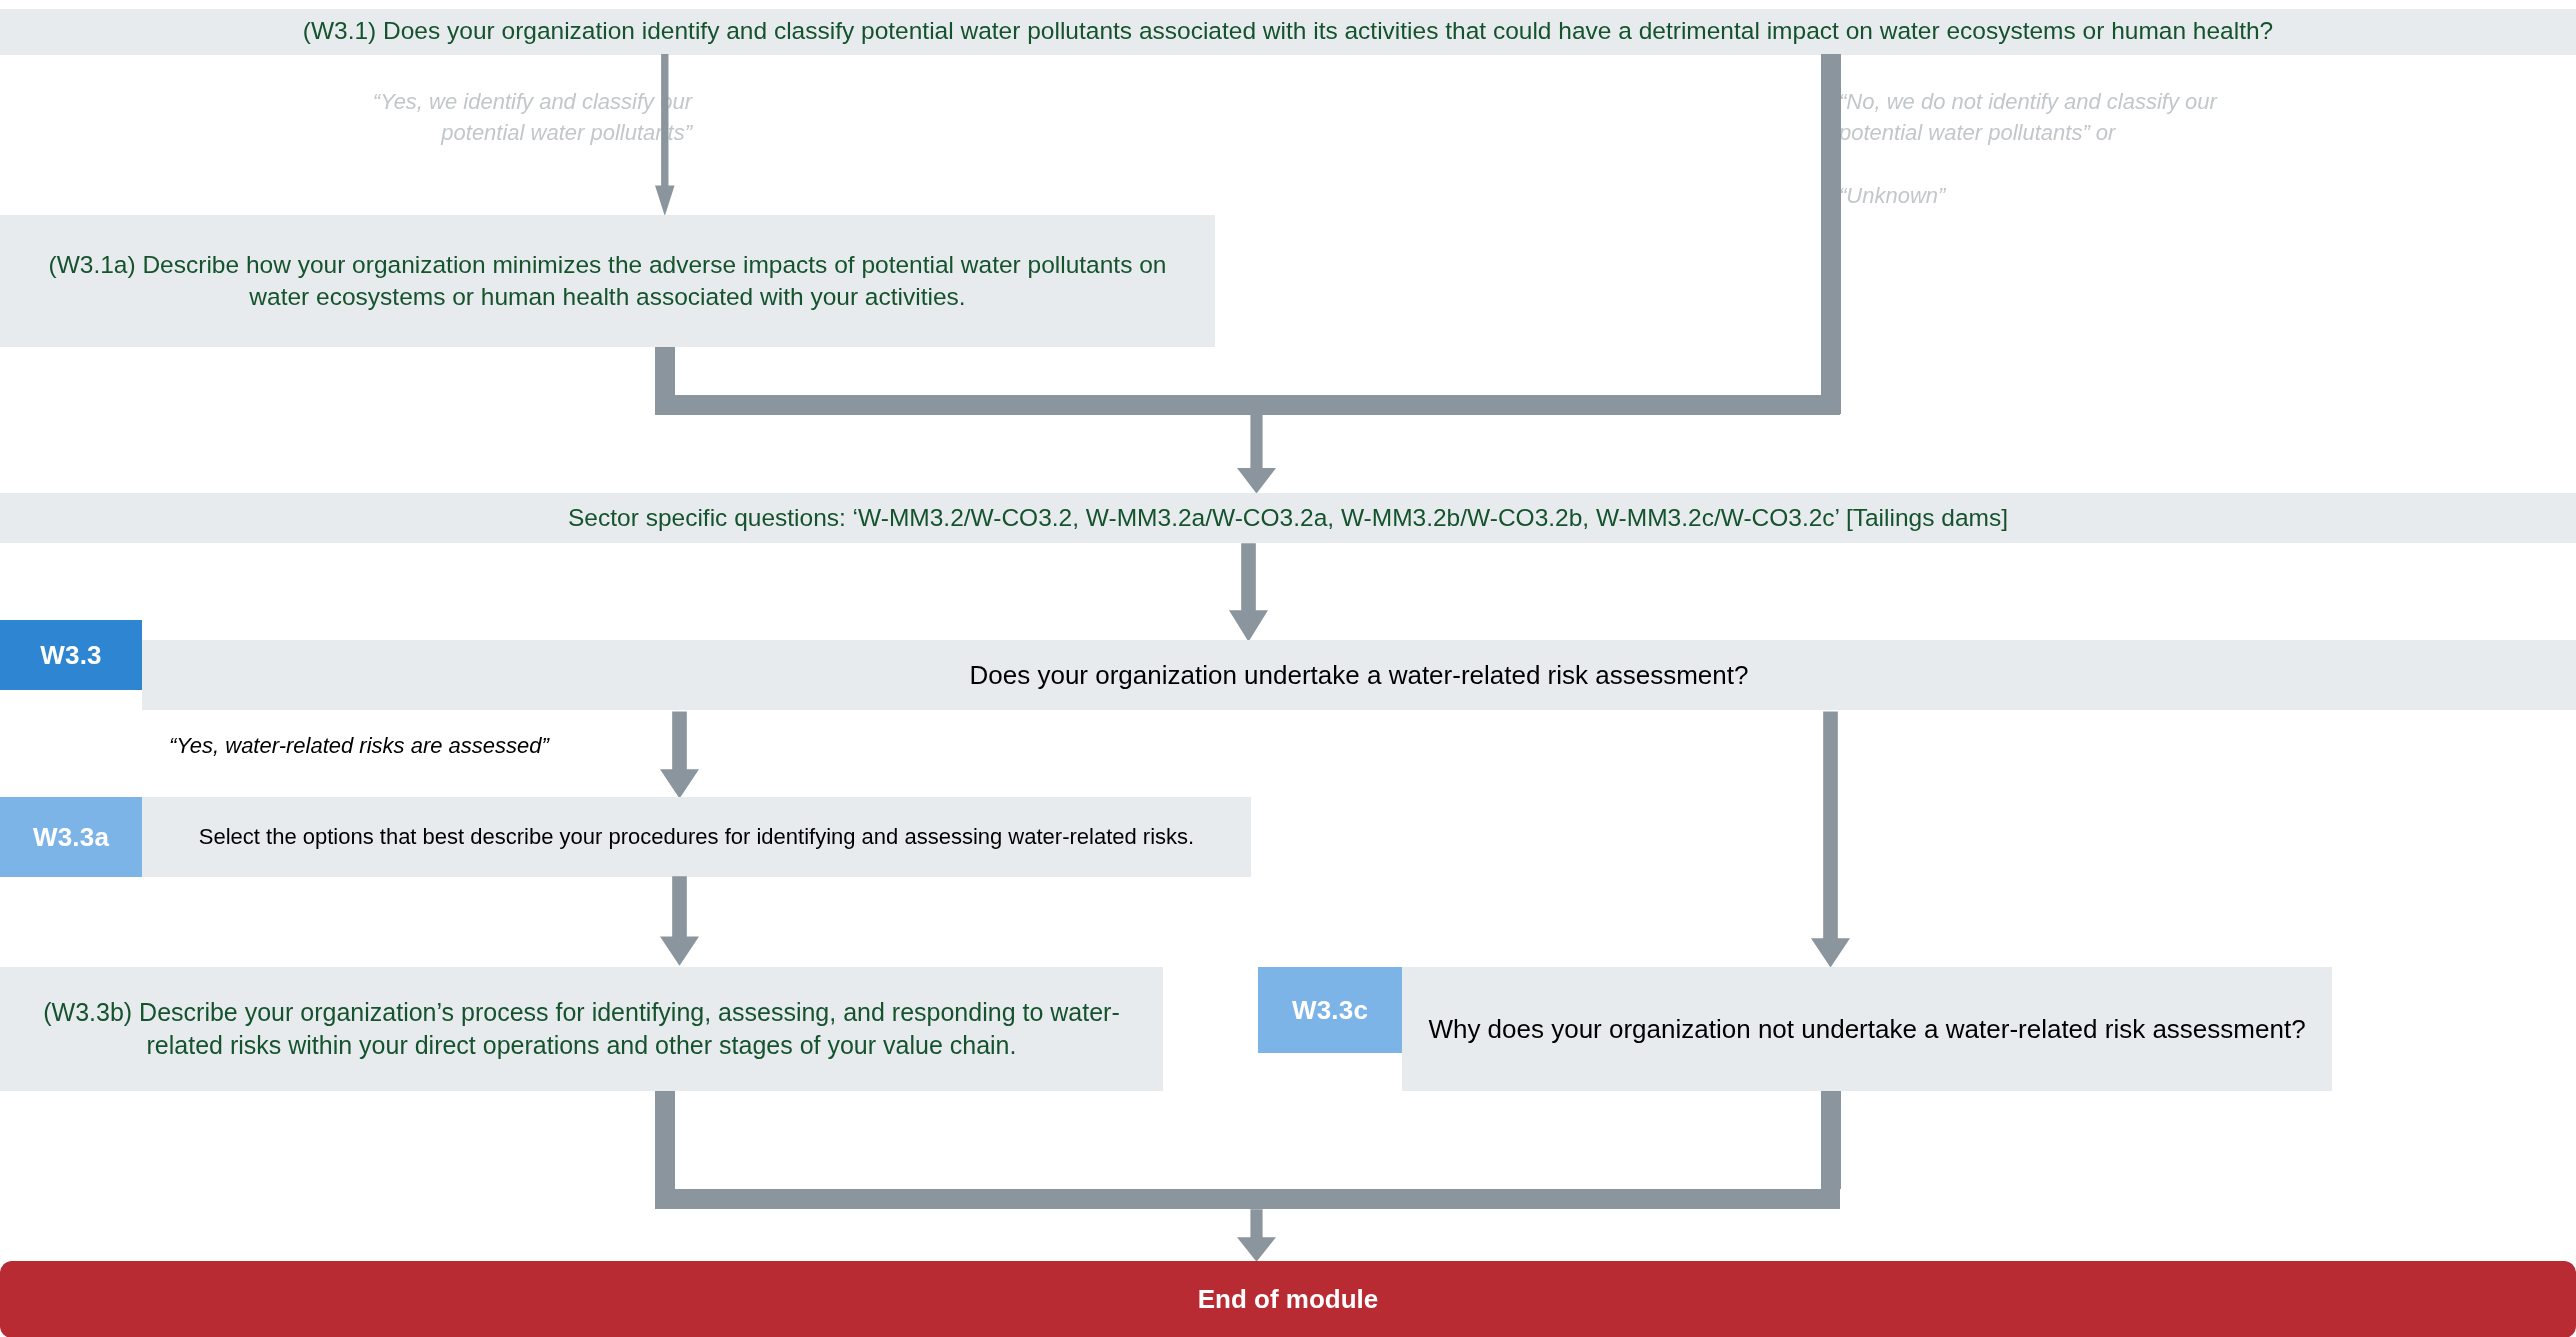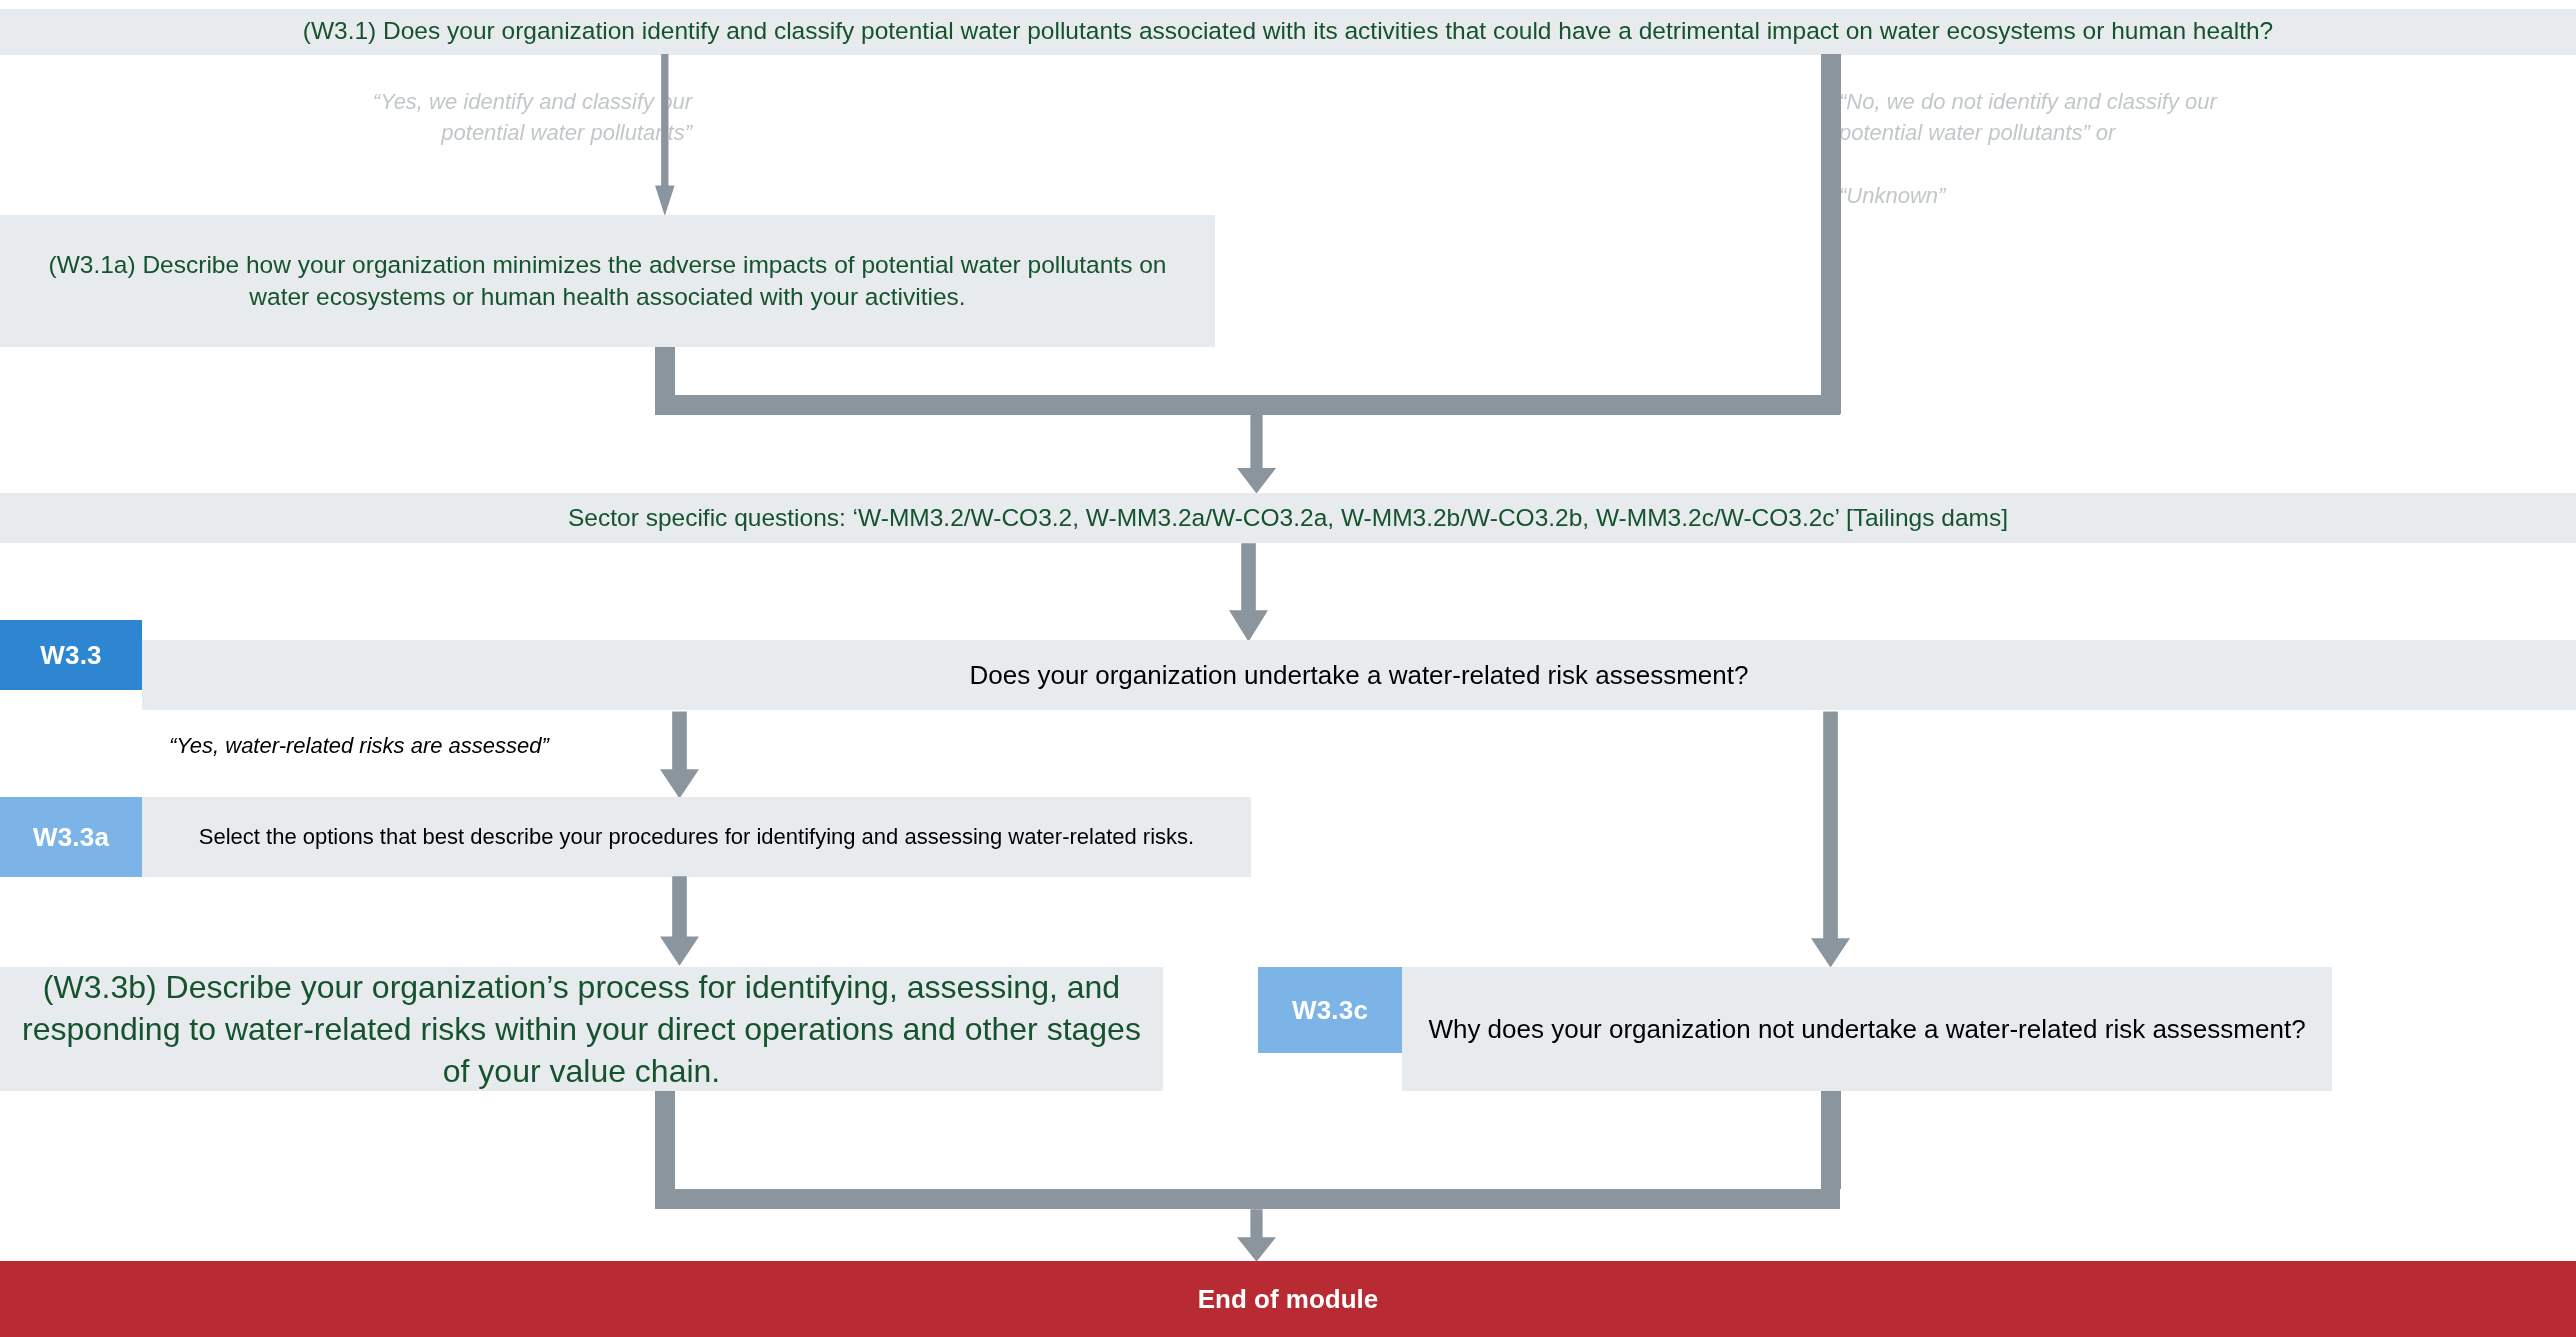--- a/index.html
+++ b/index.html
@@ -85,20 +85,21 @@
   
   .endbar {
     position: absolute;
     background: #b92b33;
     color: #ffffff;
     font-weight: bold;
     font-size: 26px;
     display: flex;
     align-items: center;
     justify-content: center;
+    border-radius: 12px;
   }
 </style>
 </head>
 <body>
 
 <div id="canvas">
 
   <div class="node faded" style="left:0px; top:8.6px; width:2576px; height:46px; font-size:24.5px;">(W3.1) Does your organization identify and classify potential water pollutants associated with its activities that could have a detrimental impact on water ecosystems or human health?</div>
 
   <div class="branch-label faded align-right" style="left:141px; top:86px; width:551px;">“Yes, we identify and classify our
@@ -156,21 +157,21 @@
 
   <div class="badge light" style="left:0px; top:797px; width:142px; height:80px;">W3.3a</div>
   <div class="node" style="left:142px; top:797px; width:1109px; height:80px; font-size:22px;">Select the options that best describe your procedures for identifying and assessing water-related risks.</div>
 
   <div class="arrow" style="left:660px; top:876px;">
     <svg width="39" height="90" viewBox="0 0 64 147">
       <path d="M20 0 H44 V99 H64 L32 147 L0 99 H20 Z" fill="#8b959d"></path>
     </svg>
   </div>
 
-  <div class="node faded" style="left:0px; top:967px; width:1163px; height:124px; font-size:32px;">(W3.3b) Describe your organization’s process for identifying, assessing, and responding to water-related risks within your direct operations and other stages of your value chain.</div>
+  <div class="node faded" style="left:0px; top:967px; width:1163px; height:124px; font-size:25px;">(W3.3b) Describe your organization’s process for identifying, assessing, and responding to water-related risks within your direct operations and other stages of your value chain.</div>
 
   <div class="badge light" style="left:1258px; top:967px; width:144px; height:86px;">W3.3c</div>
   <div class="node" style="left:1402px; top:967px; width:930px; height:124px; font-size:26px;">Why does your organization not undertake a water-related risk assessment?</div>
 
   <div class="vline" style="left:655px; top:1091px; width:19.6px; height:98px;"></div>
 
   <div class="vline" style="left:1821px; top:1091px; width:19.6px; height:98px;"></div>
 
   <div class="hline" style="left:655px; top:1189px; width:1185px; height:19.6px;"></div>
 

